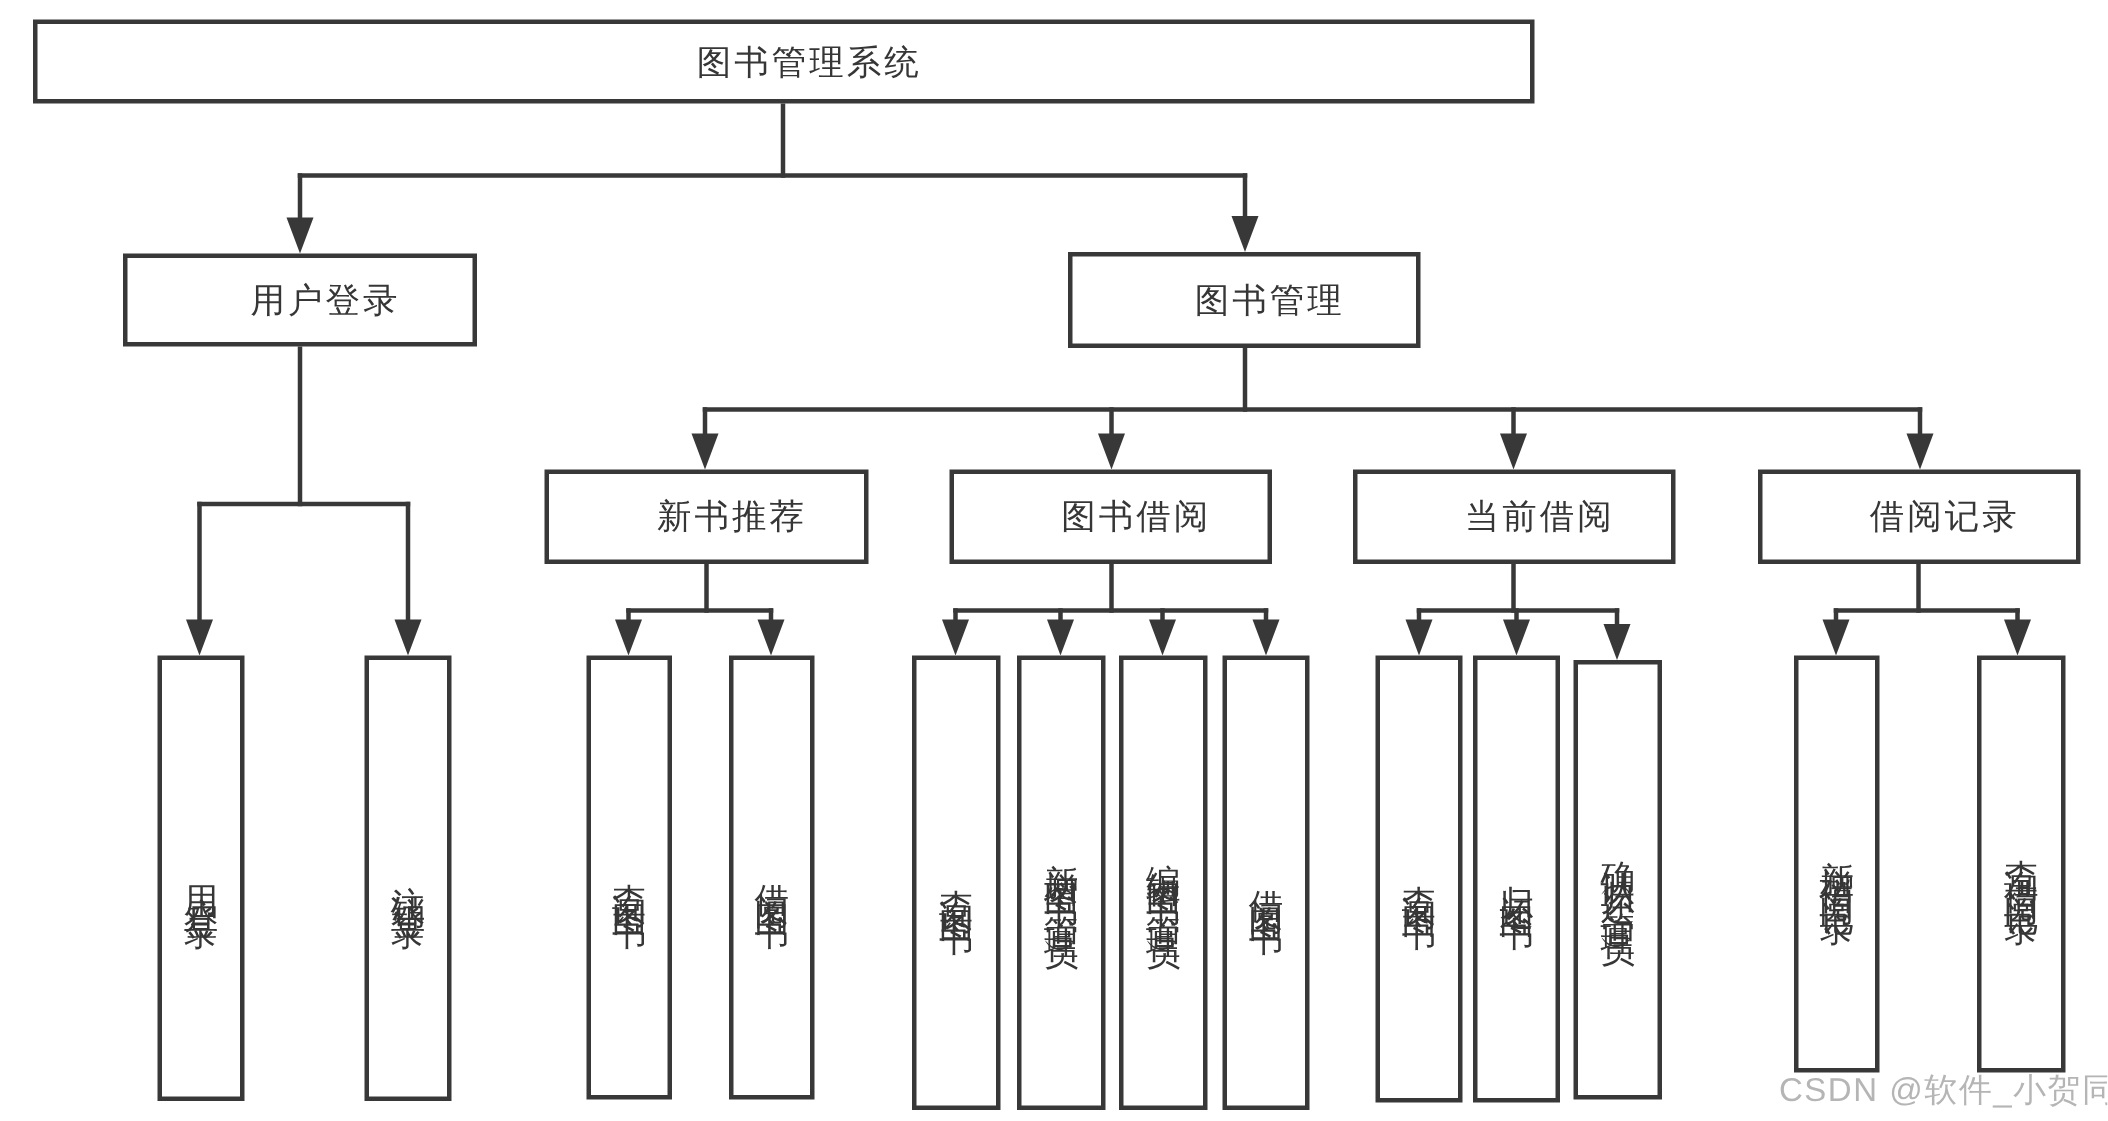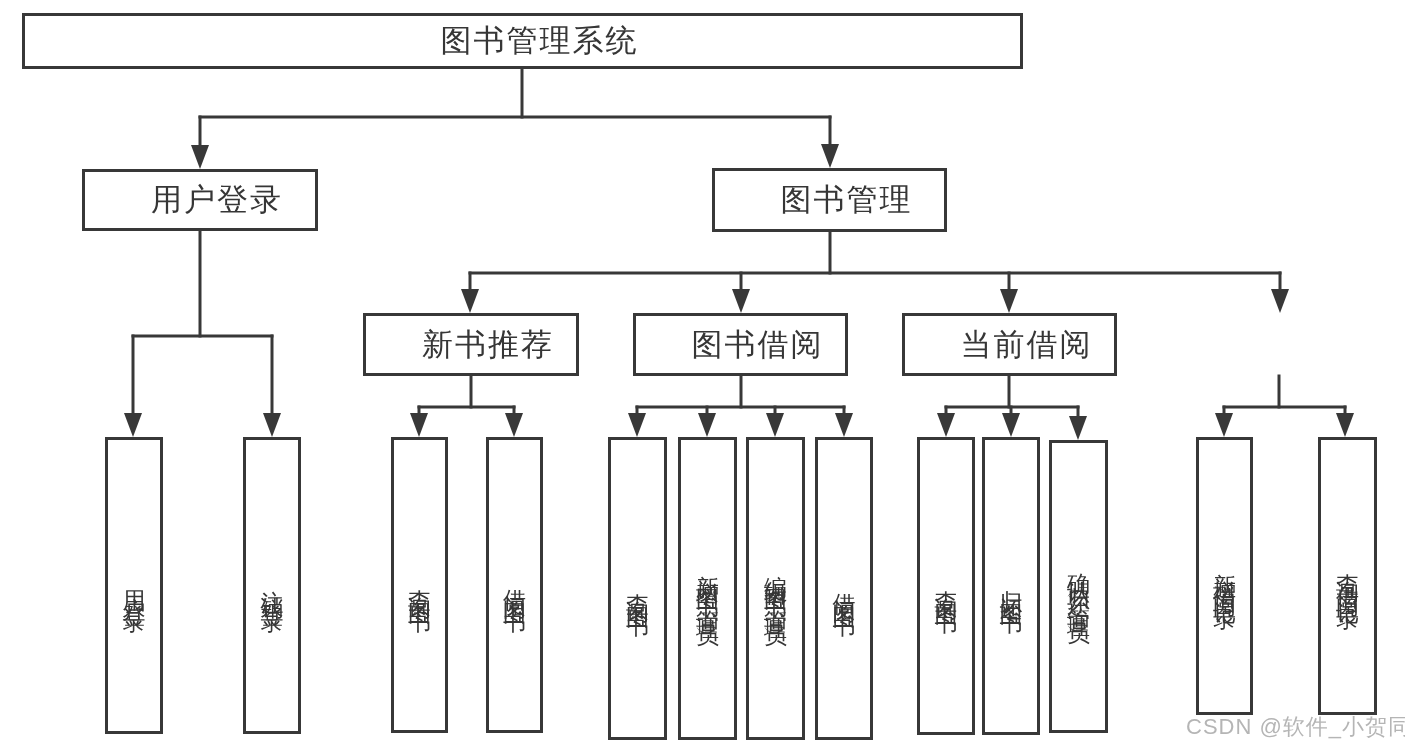--- a/index.html
+++ b/index.html
@@ -26,21 +26,21 @@
     box-sizing: border-box;
     background: #ffffff;
     border: 3px solid #383838;
     color: #363636;
     display: flex;
     align-items: center;
     justify-content: center;
     z-index: 2;
   }
   .hbox {
-    font-size: 31px;
+    font-size: 23px;
     letter-spacing: 2px;
     white-space: nowrap;
     padding-left: 34px;
   }
   .vbox {
     font-size: 23px;
     line-height: 1;
   }
   .vbox .vtext {
     writing-mode: vertical-rl;
@@ -144,20 +144,23 @@
 
   <div class="node hbox" style="left:633px; top:313px; width:215px; height:63px;">
     <span>图书借阅</span>
   </div>
   <div class="node hbox" style="left:363px; top:313px; width:216px; height:63px;">
     <span>新书推荐</span>
   </div>
   <div class="node hbox" style="left:902px; top:313px; width:215px; height:63px;">
     <span>当前借阅</span>
   </div>
+  <div class="node hbox" style="left:1172px; top:313px; width:215px; height:63px;">
+    <span>借阅记录</span>
+  </div>
 
   <div class="node vbox" style="left:105px; top:437px; width:58px; height:297px;">
     <span class="vtext">用户登录</span>
   </div>
   <div class="node vbox" style="left:243px; top:437px; width:58px; height:297px;">
     <span class="vtext">注销登录</span>
   </div>
 
   <div class="node vbox" style="left:391px; top:437px; width:57px; height:296px;">
     <span class="vtext">查询图书</span>

